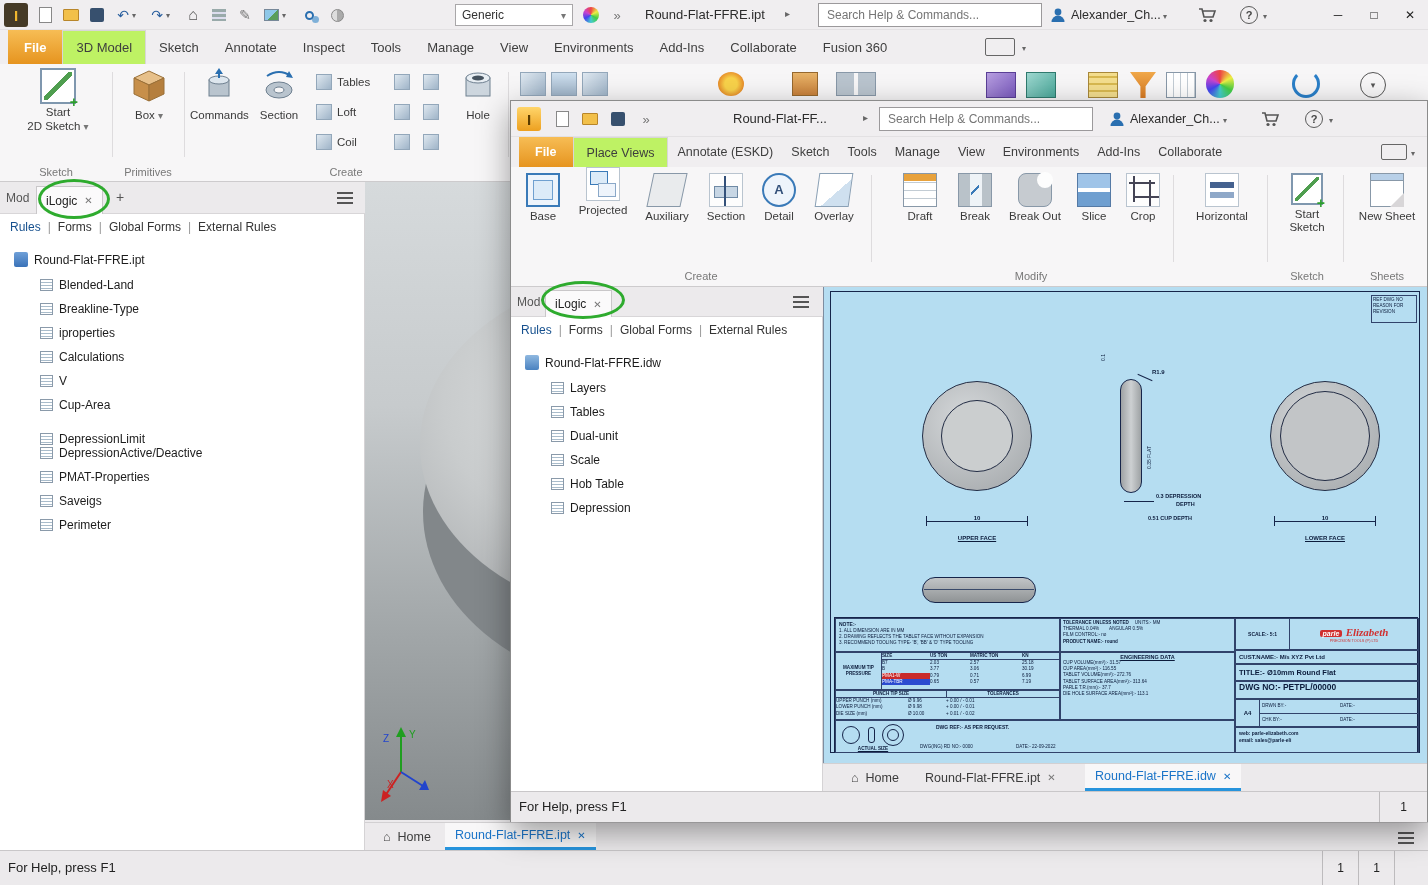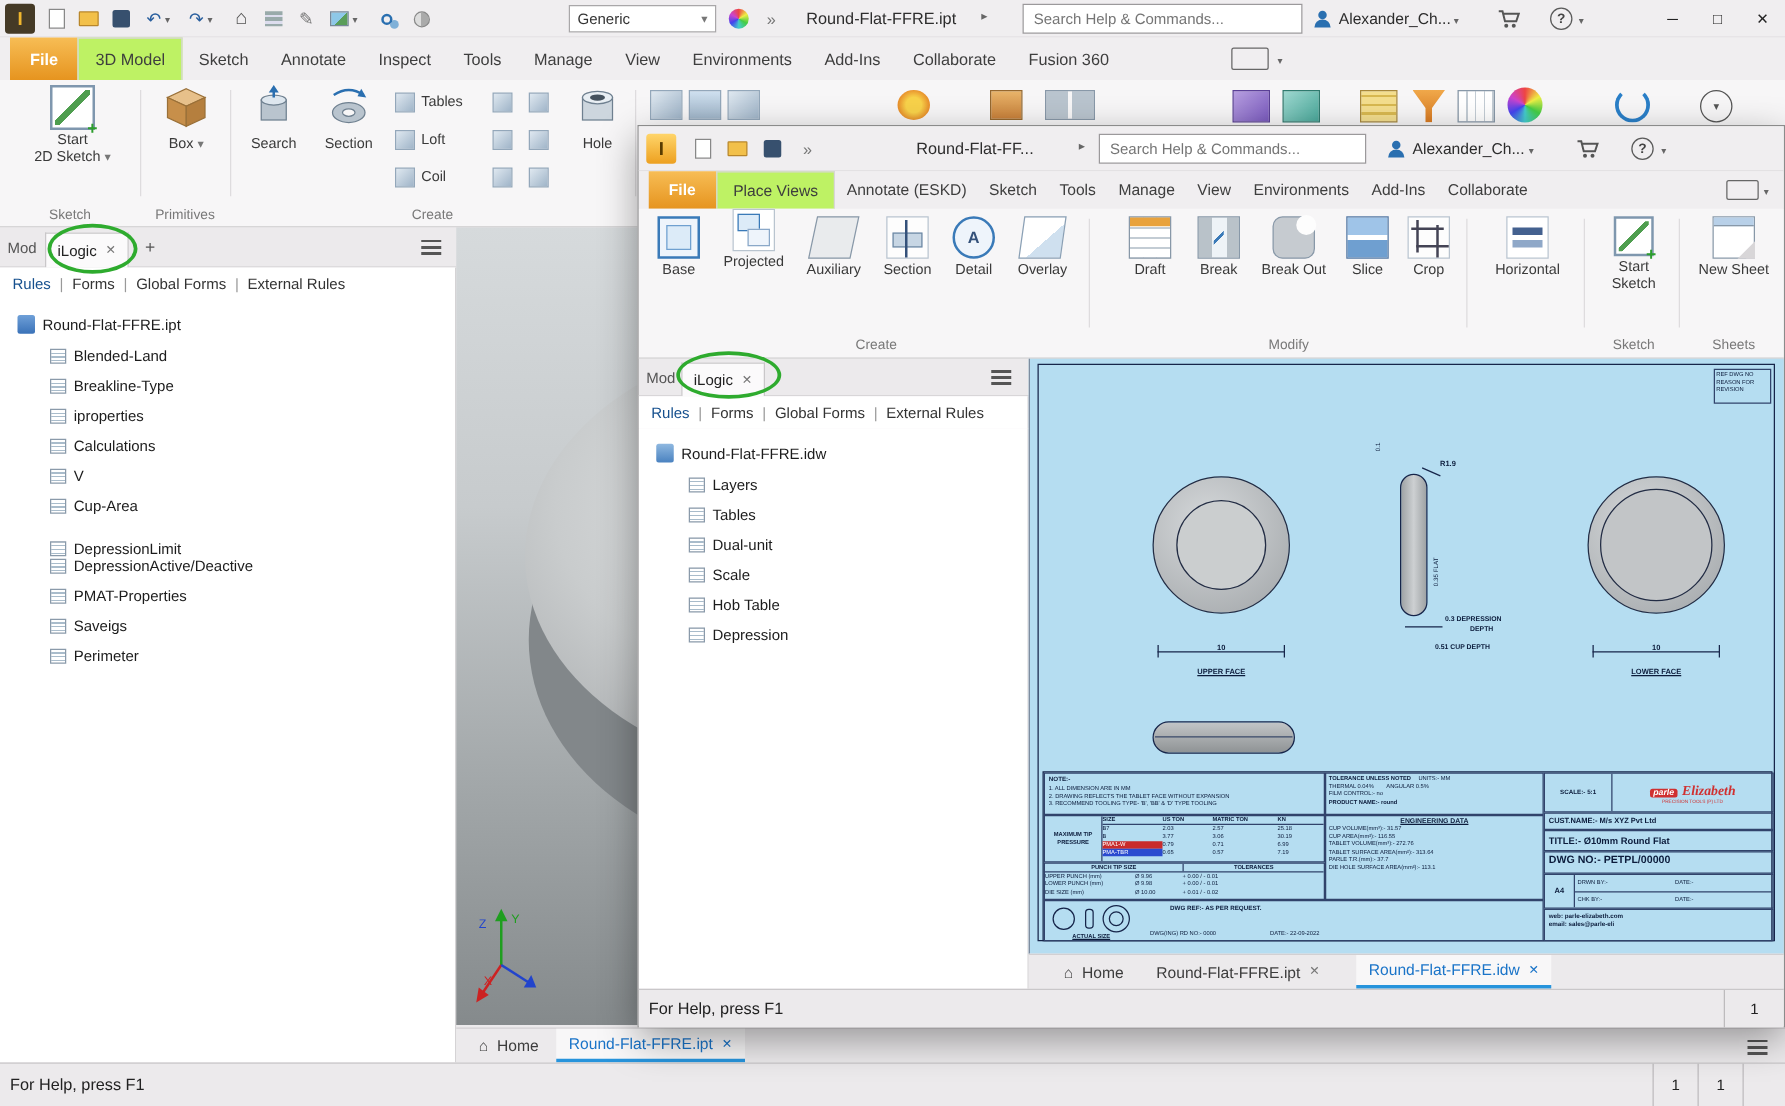--- a/index.html
+++ b/index.html
@@ -192,21 +192,21 @@
     <div class="blabel"><span>Box</span> <span class="dx">▾</span></div>
   </div>
   <div class="gsep" style="left:184px"></div>
   <div class="bigbtn" style="left:190px;top:4px;width:58px">
     <svg width="36" height="36">
         <rect x="8" y="12" width="20" height="16" fill="#b9c4ce" stroke="#6f8090"></rect>
         <ellipse cx="18" cy="12" rx="10" ry="4" fill="#dde6ee" stroke="#6f8090"></ellipse>
         <line x1="18" y1="10" x2="18" y2="2" stroke="#2a6fb0" stroke-width="2"></line>
         <polygon points="18,0 14,6 22,6" fill="#2a6fb0"></polygon>
       </svg>
-    <div class="blabel">Search</div>
+    <div class="blabel">Commands</div>
   </div>
   <div class="bigbtn" style="left:250px;top:4px;width:58px">
     <svg width="36" height="36">
         <ellipse cx="18" cy="22" rx="13" ry="8" fill="#b9c4ce" stroke="#6f8090"></ellipse>
         <ellipse cx="18" cy="22" rx="5" ry="3" fill="#f7f6f7" stroke="#6f8090"></ellipse>
         <path d="M6 8 q12 -8 24 0" fill="none" stroke="#2a6fb0" stroke-width="2"></path>
         <polygon points="32,10 28,3 25,9" fill="#2a6fb0"></polygon>
       </svg>
     <div class="blabel">Section</div>
   </div>

